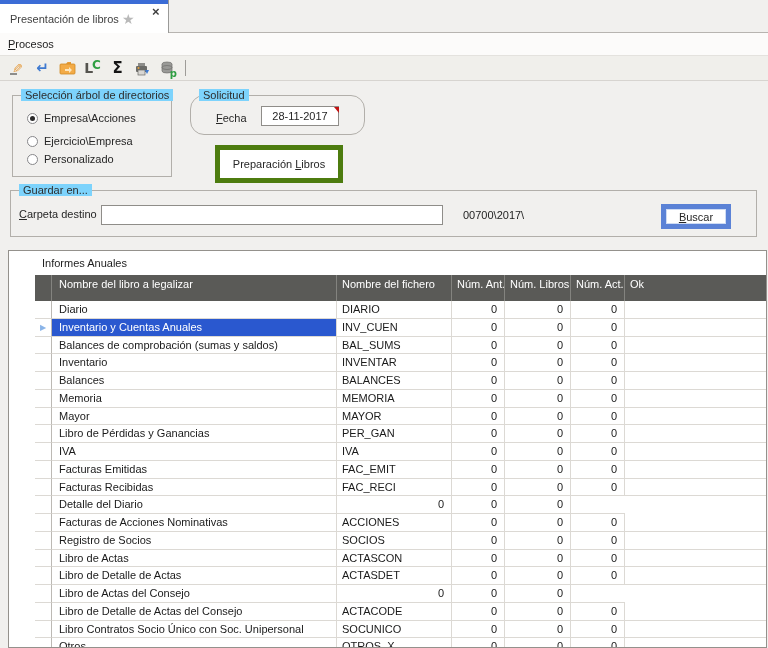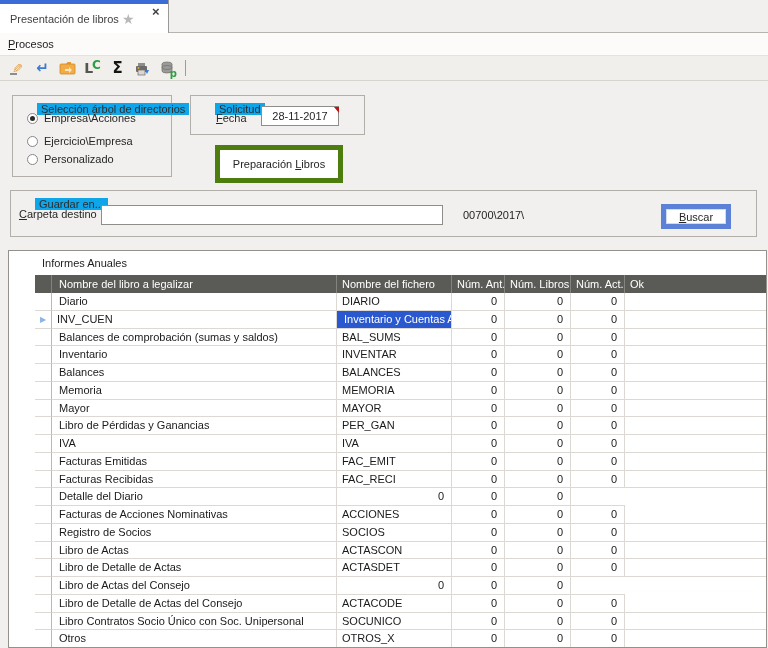--- a/index.html
+++ b/index.html
@@ -29,21 +29,21 @@
   .icon-pencil{color:#e59a3c;font-size:13px;transform:scaleX(-1);display:inline-block;line-height:1;}
   .pencil-base{position:absolute;left:2px;bottom:3px;width:7px;height:2px;background:#8d8d8b;}
   .icon-return{color:#3f7ad0;font-size:15px;font-weight:bold;line-height:1;}
   .icon-lc-l{color:#55544f;font-weight:bold;font-size:14px;line-height:1;}
   .icon-lc-c{color:#2f9e42;font-weight:bold;font-size:12px;line-height:1;margin-left:-1px;align-self:flex-start;}
   .icon-sigma{color:#141414;font-size:15px;font-weight:600;line-height:1;}
   .icon-dbp{position:absolute;right:0;bottom:-1px;color:#2f9e42;font-weight:bold;font-size:10px;line-height:1;}
   .tb-sep{width:1px;height:16px;background:#9e9c98;margin-left:2px;}
   
   .groupbox{position:absolute;border:1px solid #b2afaa;box-sizing:border-box;}
-  .gb-title{position:absolute;top:-7px;left:24px;background:#0ea5e9;padding:0 4px;color:#2d2d2d;white-space:nowrap;margin-top:14px;}
+  .gb-title{position:absolute;top:-7px;left:8px;background:#7dd3fc;padding:0 4px;color:#2d2d2d;white-space:nowrap;}
   
   .radio-row{position:absolute;left:14px;height:14px;display:flex;align-items:center;gap:6px;cursor:default;}
   .radio{width:11px;height:11px;border-radius:50%;border:1px solid #87878a;background:#fff;
          box-sizing:border-box;position:relative;flex:0 0 auto;}
   .radio.checked::after{content:"";position:absolute;left:2px;top:2px;width:5px;height:5px;border-radius:50%;background:#2b2b2b;}
   
   .fecha-label{position:absolute;left:25px;top:16px;}
   .date-field{position:absolute;left:70px;top:10px;width:78px;height:20px;border:1px solid #8f8d89;
               background:#fff;box-sizing:border-box;text-align:center;line-height:18px;}
   .req-mark{position:absolute;right:-1px;top:0;width:0;height:0;
@@ -56,21 +56,21 @@
   
   .carpeta-label{position:absolute;left:8px;top:17px;}
   .carpeta-input{position:absolute;left:90px;top:14px;width:342px;height:20px;border:1px solid #8f8d89;
                  background:#fff;box-sizing:border-box;font-family:"Liberation Sans",sans-serif;font-size:11px;padding:0 3px;}
   .path-text{position:absolute;left:452px;top:18px;color:#1d1d1d;}
   
   .table-wrap{position:absolute;left:8px;top:250px;width:759px;height:398px;background:#fff;
               border:1px solid #94918c;box-sizing:border-box;overflow:hidden;padding-left:26px;}
   .table-title{height:24px;line-height:24px;padding-left:7px;color:#1d1d1d;background:#fff;}
   .thead,.trow{display:grid;grid-template-columns:17px 285px 115px 53px 66px 54px 1fr;}
-  .thead{height:18px;background:var(--header-gray,#5a5a57);color:#fff;}
+  .thead{height:26px;background:var(--header-gray,#5a5a57);color:#fff;}
   .thead .hcell{line-height:18px;padding-left:5px;border-right:1px solid #83837f;overflow:hidden;white-space:nowrap;}
   .thead .hcell.first{padding-left:7px;}
   .thead .hcell.gut{padding:0;}
   .thead .hcell.last{border-right:none;}
   .trow{height:17.75px;}
   .cell{line-height:17.5px;border-right:1px solid #dcd9d4;border-bottom:1px solid #dcd9d4;
         overflow:hidden;white-space:nowrap;color:#1a1a1a;box-sizing:border-box;}
   .cell.gutter{border-right:1px solid #bcb9b4;text-align:center;font-size:8px;color:#8ab4e8;
                font-family:"DejaVu Sans",sans-serif;line-height:17px;}
   .cell.c0{padding-left:7px;}
@@ -146,21 +146,21 @@
   <div class="radio-row" style="top:38px;">
     <span class="radio"></span>
     <span>Ejercicio\Empresa</span>
   </div>
   <div class="radio-row" style="top:56px;">
     <span class="radio"></span>
     <span>Personalizado</span>
   </div>
 </div>
 
-<div class="groupbox" style="left:190px;top:95px;width:175px;height:40px;">
+<div class="groupbox" style="left:190px;top:95px;width:175px;height:40px;border-radius:14px;">
   <span class="gb-title">Solicitud</span>
   <span class="fecha-label"><u>F</u><span>echa</span></span>
   <div class="date-field">
     <span>28-11-2017</span>
     <span class="req-mark"></span>
   </div>
 </div>
 
 <div class="btn btn-prep">
   <span><span>Preparación </span><u>L</u><span>ibros</span></span>
@@ -192,22 +192,22 @@
         <div class="cell gutter"></div>
         <div class="cell c0">Diario</div>
         <div class="cell c1">DIARIO</div>
         <div class="cell c2">0</div>
         <div class="cell c3">0</div>
         <div class="cell c4">0</div>
         <div class="cell c5"></div>
       </div>
       <div class="trow">
         <div class="cell gutter">▶</div>
+        <div class="cell c0 sel">Inventario y Cuentas Anuales</div>
         <div class="cell c1">INV_CUEN</div>
-        <div class="cell c0 sel">Inventario y Cuentas Anuales</div>
         <div class="cell c2">0</div>
         <div class="cell c3">0</div>
         <div class="cell c4">0</div>
         <div class="cell c5"></div>
       </div>
       <div class="trow">
         <div class="cell gutter"></div>
         <div class="cell c0">Balances de comprobación (sumas y saldos)</div>
         <div class="cell c1">BAL_SUMS</div>
         <div class="cell c2">0</div>

